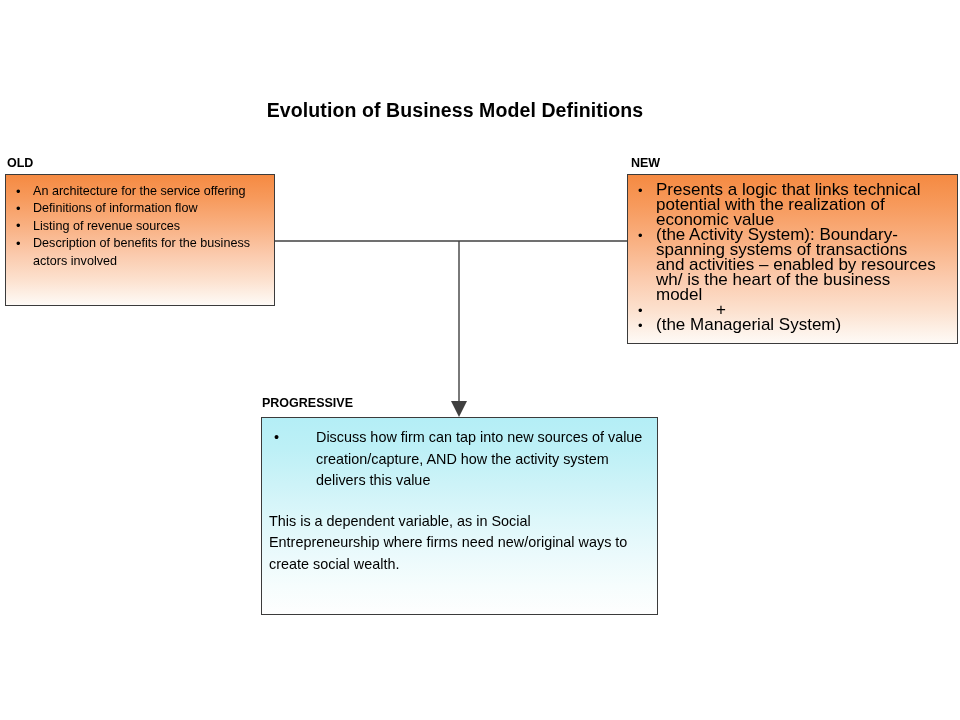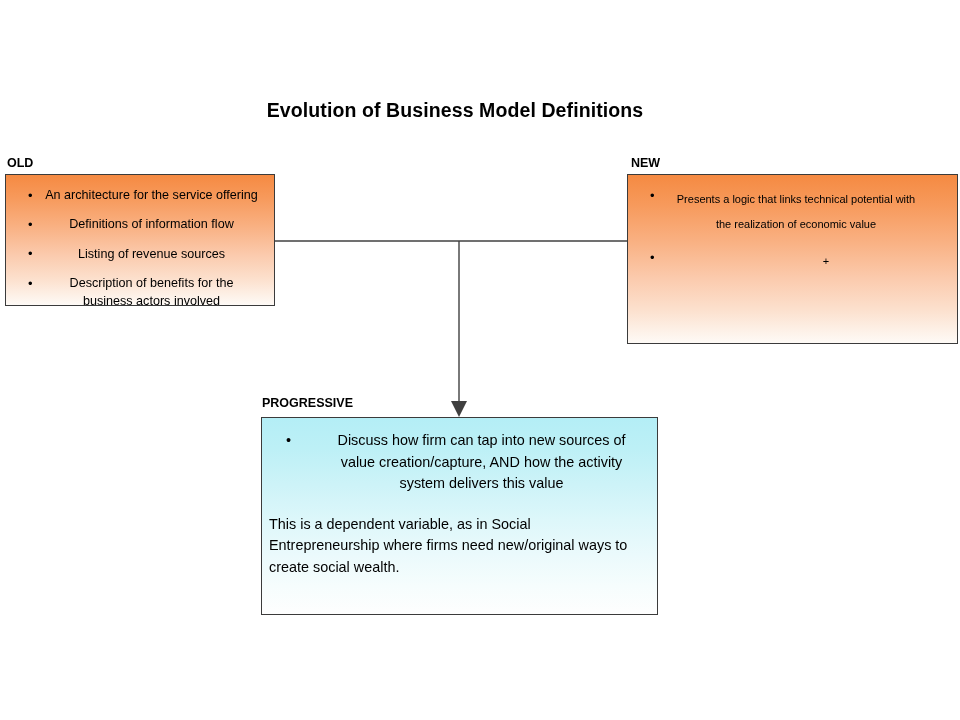--- a/index.html
+++ b/index.html
@@ -82,45 +82,44 @@
   #box-prog { left: 261px; top: 417px; width: 397px; height: 198px; }
 
   
   ul.bullets {
     list-style: none;
     margin: 0;
     padding: 0;
   }
   ul.bullets li {
     position: relative;
-    margin: 12px;
+    margin: 0;
     padding: 0 4px 0 26px;
     font-size: 12.6px;
     line-height: 17.2px;
     color: #000000;
-    text-align: center;
   }
   ul.bullets li::before {
     content: "\2022";
     position: absolute;
     left: 9px;
     top: -0.5px;
     font-size: 13px;
     line-height: 17.2px;
     color: #000000;
   }
 
   
   #box-old ul.bullets        { margin: 8px 0 0 0; }
   #box-old ul.bullets li     { font-size: 12.6px; line-height: 17.4px; padding-left: 27px; }
   #box-old ul.bullets li::before { left: 10px; }
 
   
   #box-new ul.bullets        { margin: 7px 0 0 0; }
-  #box-new ul.bullets li     { font-size: 11px; line-height: 25px; padding-left: 28px; padding-right: 21px; }
+  #box-new ul.bullets li     { font-size: 17px; line-height: 15px; padding-left: 28px; padding-right: 21px; }
   #box-new ul.bullets li::before { left: 10px; }
   .plus-line {
     display: inline-block;
     padding-left: 60px;
   }
 
   
   #box-prog ul.bullets       { margin: 9px 0 0 0; }
   #box-prog ul.bullets li    { font-size: 14.4px; line-height: 21.5px; padding-left: 54px; padding-right: 10px; }
   #box-prog ul.bullets li::before { left: 12px; font-size: 14.5px; line-height: 21.5px; }
@@ -166,21 +165,23 @@
       <li>Listing of revenue sources</li>
       <li>Description of benefits for the business actors involved</li>
     </ul>
   </div>
 
   <div class="group-label label-new">NEW</div>
 
   <div class="box box-orange" id="box-new">
     <ul class="bullets">
       <li>Presents a logic that links technical potential with the realization of economic value</li>
+      <li>(the Activity System):  Boundary-spanning systems of transactions and activities – enabled by resources wh/ is the heart of the business model</li>
       <li><span class="plus-line">+</span></li>
+      <li>(the Managerial System)</li>
     </ul>
   </div>
 
   <div class="group-label label-prog">PROGRESSIVE</div>
 
   <div class="box box-cyan" id="box-prog">
     <ul class="bullets">
       <li>Discuss how firm can tap into new sources of value creation/capture, AND how the activity system delivers this value</li>
     </ul>
     <div class="prog-paragraph">This is a dependent variable, as in Social Entrepreneurship where firms need new/original ways to create social wealth.</div>

